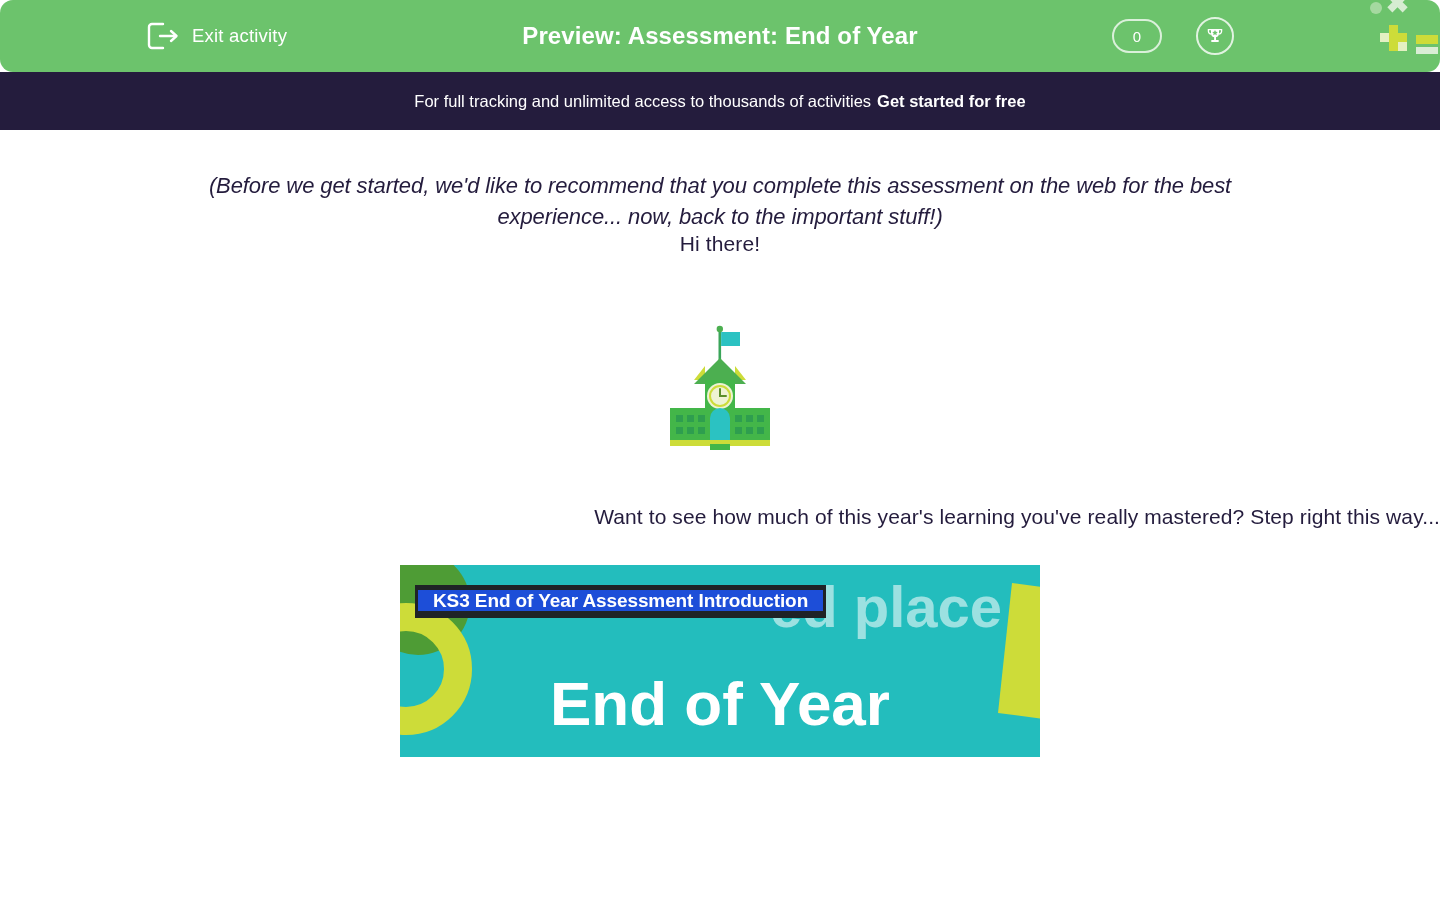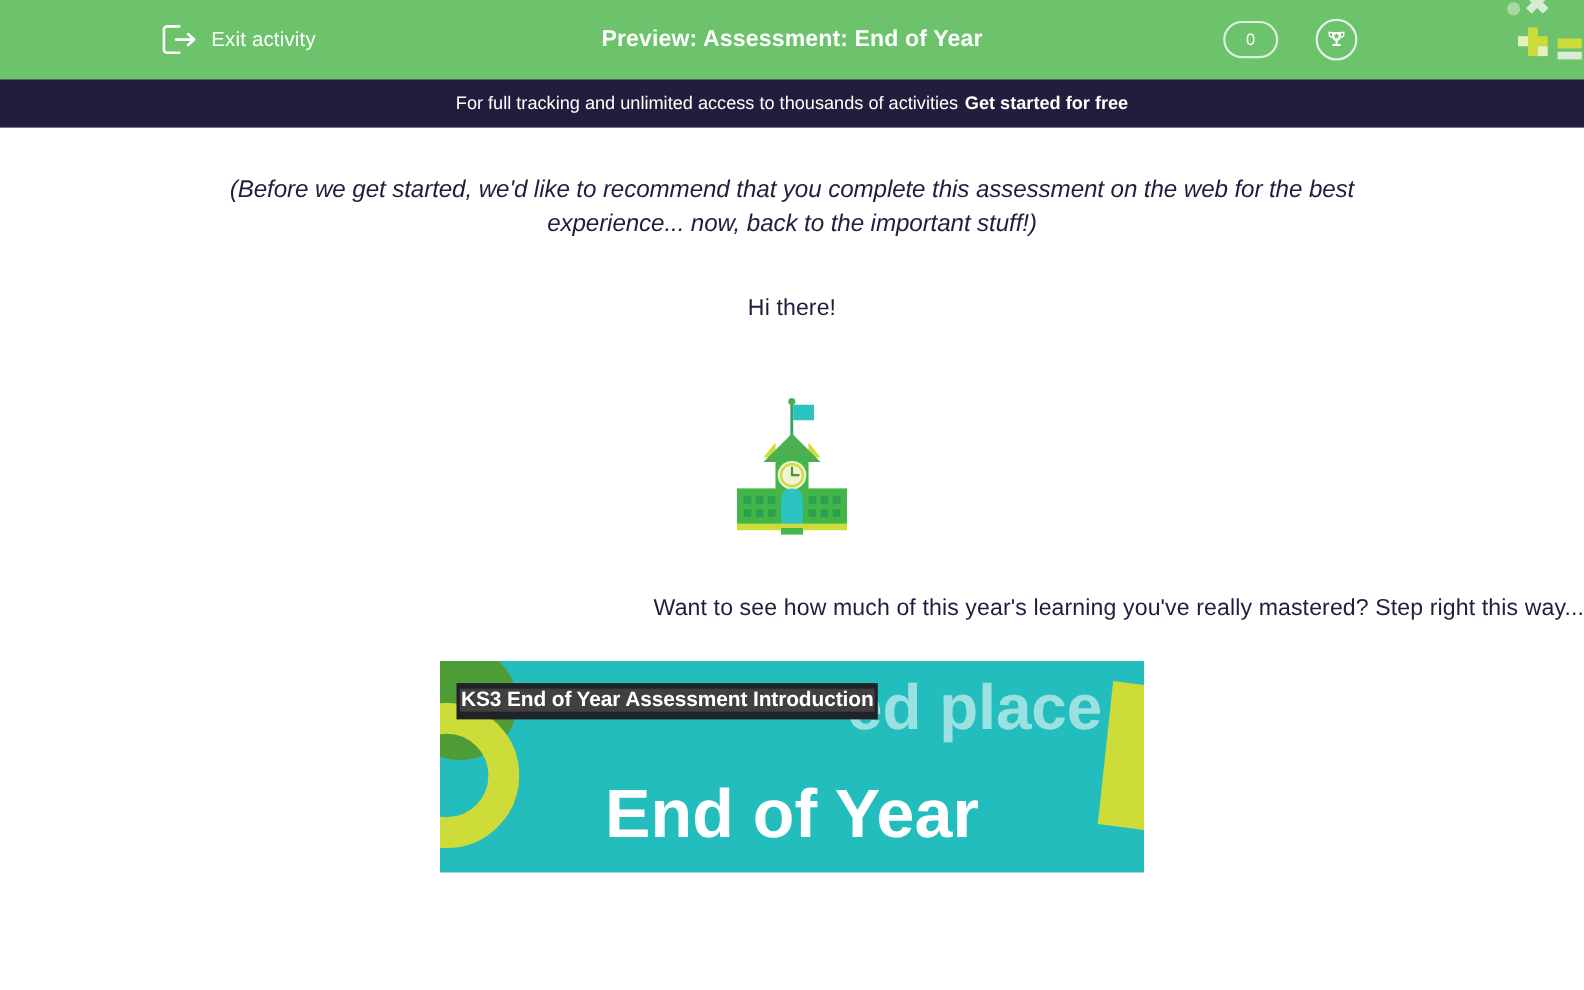--- a/index.html
+++ b/index.html
@@ -11,34 +11,35 @@
   }
 
   
   .header {
     position:relative;
     height:72px;
     background:#6cc36c;
     display:flex;
     align-items:center;
     overflow:hidden;
+    border-radius:13px;
   }
   .exit-btn {
     display:flex; align-items:center; gap:12px;
     margin-left:146px;
     color:#ffffff;
     cursor:pointer;
   }
   .exit-icon { width:34px; height:30px; display:block; }
   .exit-label { font-size:18.5px; letter-spacing:.2px; color:#ffffff; }
 
   .header-title {
     position:absolute; left:0; right:0; top:0; height:72px;
     display:flex; align-items:center; justify-content:center;
-    font-size:21px; font-weight:700; color:#ffffff; letter-spacing:.1px;
+    font-size:24px; font-weight:700; color:#ffffff; letter-spacing:.1px;
     pointer-events:none;
   }
 
   .header-right {
     position:absolute; right:206px; top:0; height:72px;
     display:flex; align-items:center; gap:34px;
   }
   .score-pill {
     width:50px; height:34px; border:2px solid rgba(255,255,255,.75);
     border-radius:17px; display:flex; align-items:center; justify-content:center;
@@ -47,41 +48,41 @@
   .trophy-circle {
     width:38px; height:38px; border:2px solid rgba(255,255,255,.8);
     border-radius:50%; display:flex; align-items:center; justify-content:center;
     cursor:pointer;
   }
 
   .deco { position:absolute; top:0; right:0; width:80px; height:60px; }
 
   
   .promo {
-    height:44px; background:#241c3d;
+    height:58px; background:#241c3d;
     display:flex; align-items:center; justify-content:center;
     color:#ffffff; font-size:16.5px;
   }
   .promo a { color:#ffffff; font-weight:700; text-decoration:none; cursor:pointer; margin-left:6px;text-align:center; }
 
   
   .content { padding-top:40px; }
 
   .note {
     max-width:1130px; margin:0 auto;
     font-size:22px; font-weight:400; font-style:italic;
     color:#241c3d; text-align:center; line-height:1.42;
     letter-spacing:-.1px;
   }
 
   .para {
     text-align:center; color:#241c3d; font-size:21px;
     letter-spacing:.1px;
   }
-  .para.p1 { margin-top:50px; }
+  .para.p1 { }
   .para.p2 { margin-top:40px; }
   .para.p3 { margin-top:53px;text-align:right; }
 
   
   .school-wrap { display:flex; justify-content:center; margin-top:62px; }
   .school { width:124px; height:134px; display:block; }
 
   
   .video-wrap { display:flex; justify-content:center; margin-top:36px; }
   .video {
@@ -89,23 +90,23 @@
     background:#23bdbd; overflow:hidden;
   }
   .video-svg { position:absolute; inset:0; width:640px; height:360px; }
   .video-title {
     position:absolute; left:15px; top:20px;
     background:#1f2326;
     padding:5px 3px 6px 3px;
     z-index:3;
   }
   .video-title span {
-    background:#404040;
+    background:#1d4ed8;
     color:#ffffff; font-size:19px; font-weight:700;
-    letter-spacing:-.1px; padding:0 1px;
+    letter-spacing:-.1px; padding:0 15px;
   }
 </style>
 </head>
 <body>
 
 <div class="header">
 
   <div class="exit-btn">
     <svg class="exit-icon" viewBox="0 0 34 30">
       <path d="M17 3 H6 a3 3 0 0 0 -3 3 v18 a3 3 0 0 0 3 3 h11" fill="none" stroke="#ffffff" stroke-width="2.4" stroke-linecap="round"></path>

